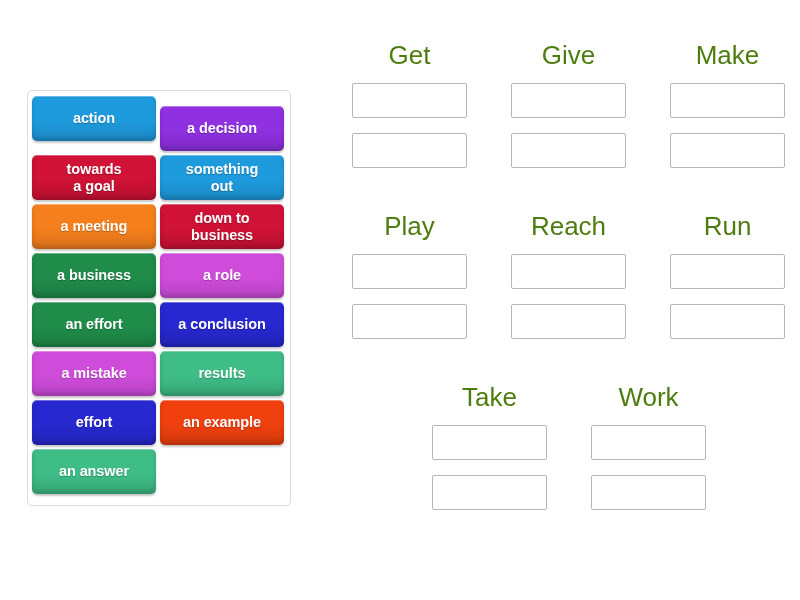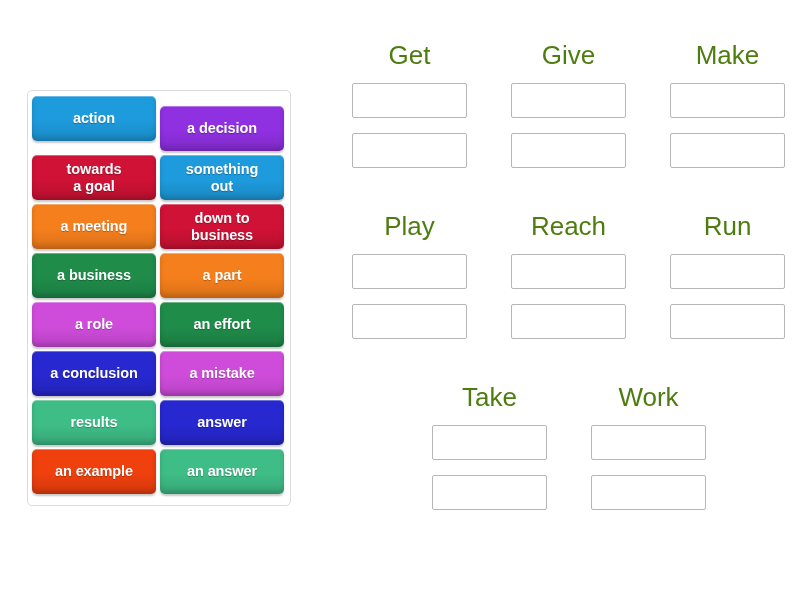--- a/index.html
+++ b/index.html
@@ -130,40 +130,37 @@
       <div class="tile" style="background: linear-gradient(rgb(245, 127, 28) 0%, rgb(245, 127, 28) 55%, rgb(216, 112, 25) 100%);">
         <span class="tile-text">a meeting</span>
       </div>
       <div class="tile" style="background: linear-gradient(rgb(207, 18, 53) 0%, rgb(207, 18, 53) 55%, rgb(182, 16, 47) 100%);">
         <span class="tile-text">down to
 business</span>
       </div>
       <div class="tile" style="background: linear-gradient(rgb(31, 140, 74) 0%, rgb(31, 140, 74) 55%, rgb(27, 123, 65) 100%);">
         <span class="tile-text">a business</span>
       </div>
-      <div class="tile" style="background: linear-gradient(rgb(245, 127, 28) 0%, rgb(245, 127, 28) 55%, rgb(216, 112, 25) 100%);">
-        <span class="tile-text">a part</span>
-      </div>
       <div class="tile" style="background: linear-gradient(rgb(207, 76, 219) 0%, rgb(207, 76, 219) 55%, rgb(182, 67, 193) 100%);">
         <span class="tile-text">a role</span>
       </div>
       <div class="tile" style="background: linear-gradient(rgb(31, 140, 74) 0%, rgb(31, 140, 74) 55%, rgb(27, 123, 65) 100%);">
         <span class="tile-text">an effort</span>
       </div>
       <div class="tile" style="background: linear-gradient(rgb(39, 40, 207) 0%, rgb(39, 40, 207) 55%, rgb(34, 35, 182) 100%);">
         <span class="tile-text">a conclusion</span>
       </div>
       <div class="tile" style="background: linear-gradient(rgb(207, 76, 219) 0%, rgb(207, 76, 219) 55%, rgb(182, 67, 193) 100%);">
         <span class="tile-text">a mistake</span>
       </div>
       <div class="tile" style="background: linear-gradient(rgb(62, 189, 135) 0%, rgb(62, 189, 135) 55%, rgb(55, 166, 119) 100%);">
         <span class="tile-text">results</span>
       </div>
       <div class="tile" style="background: linear-gradient(rgb(39, 40, 207) 0%, rgb(39, 40, 207) 55%, rgb(34, 35, 182) 100%);">
-        <span class="tile-text">answer</span>
+        <span class="tile-text">effort</span>
       </div>
       <div class="tile" style="background: linear-gradient(rgb(239, 64, 14) 0%, rgb(239, 64, 14) 55%, rgb(210, 56, 12) 100%);">
         <span class="tile-text">an example</span>
       </div>
       <div class="tile" style="background: linear-gradient(rgb(62, 189, 135) 0%, rgb(62, 189, 135) 55%, rgb(55, 166, 119) 100%);">
         <span class="tile-text">an answer</span>
       </div>
     </div>
 </div>
 

